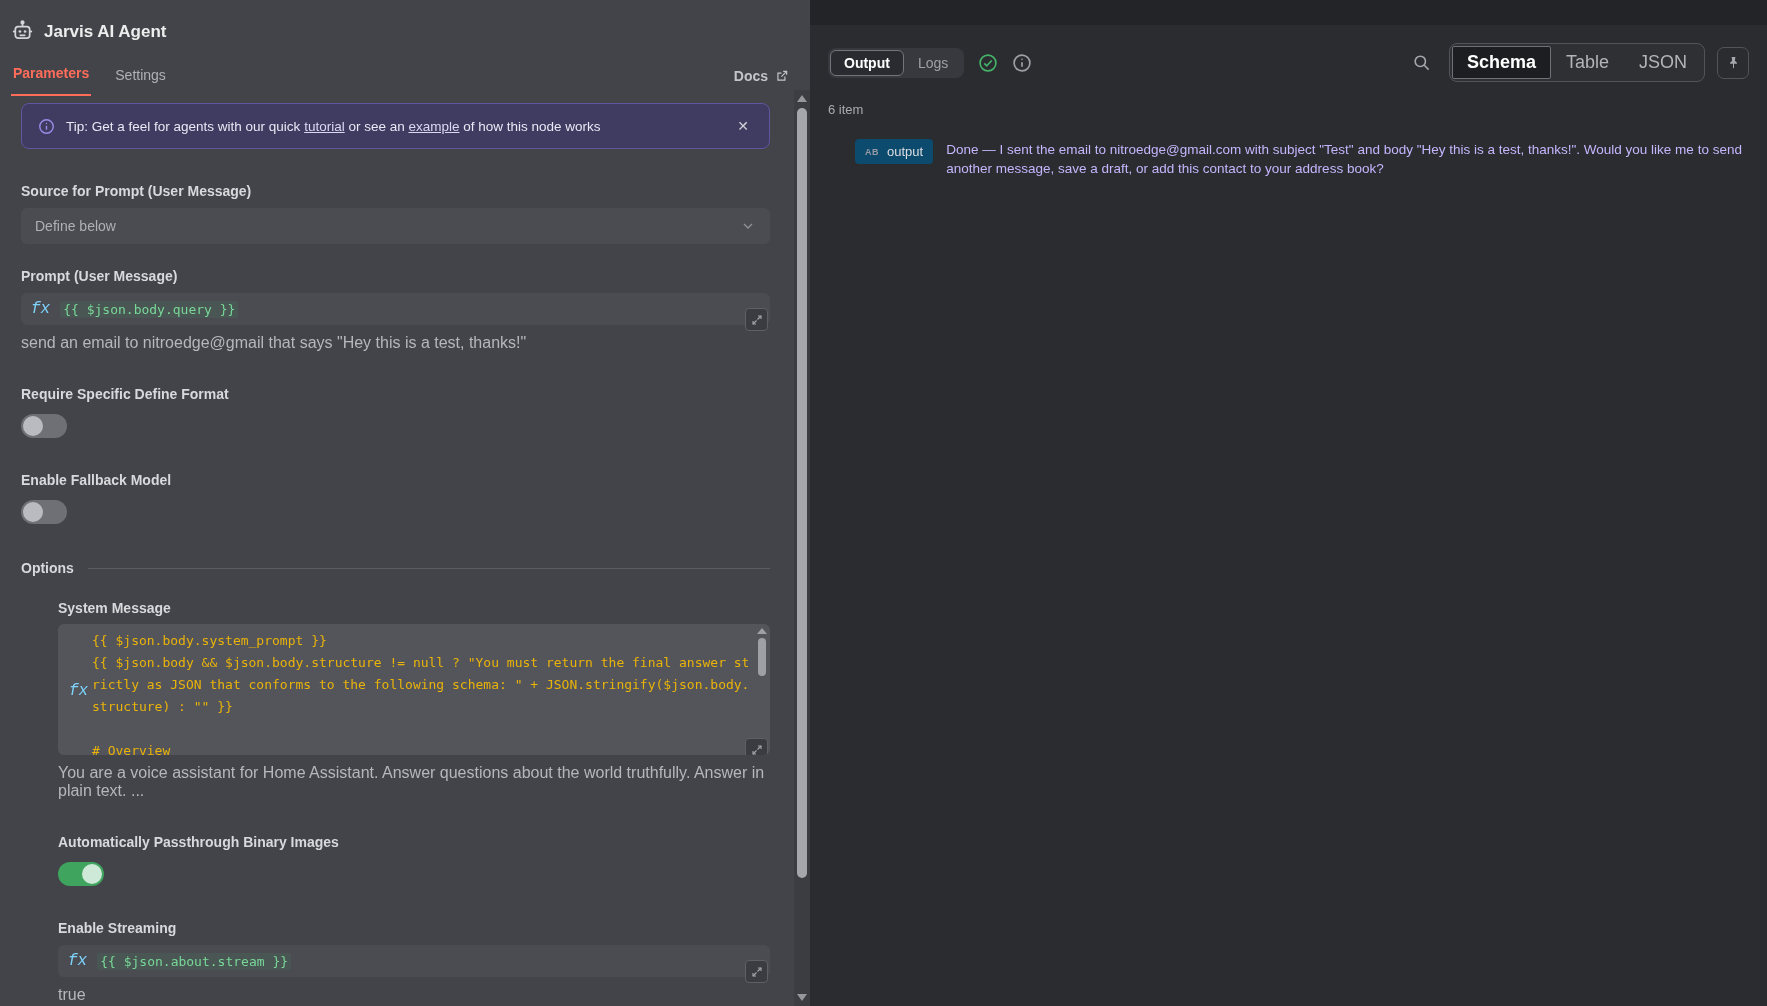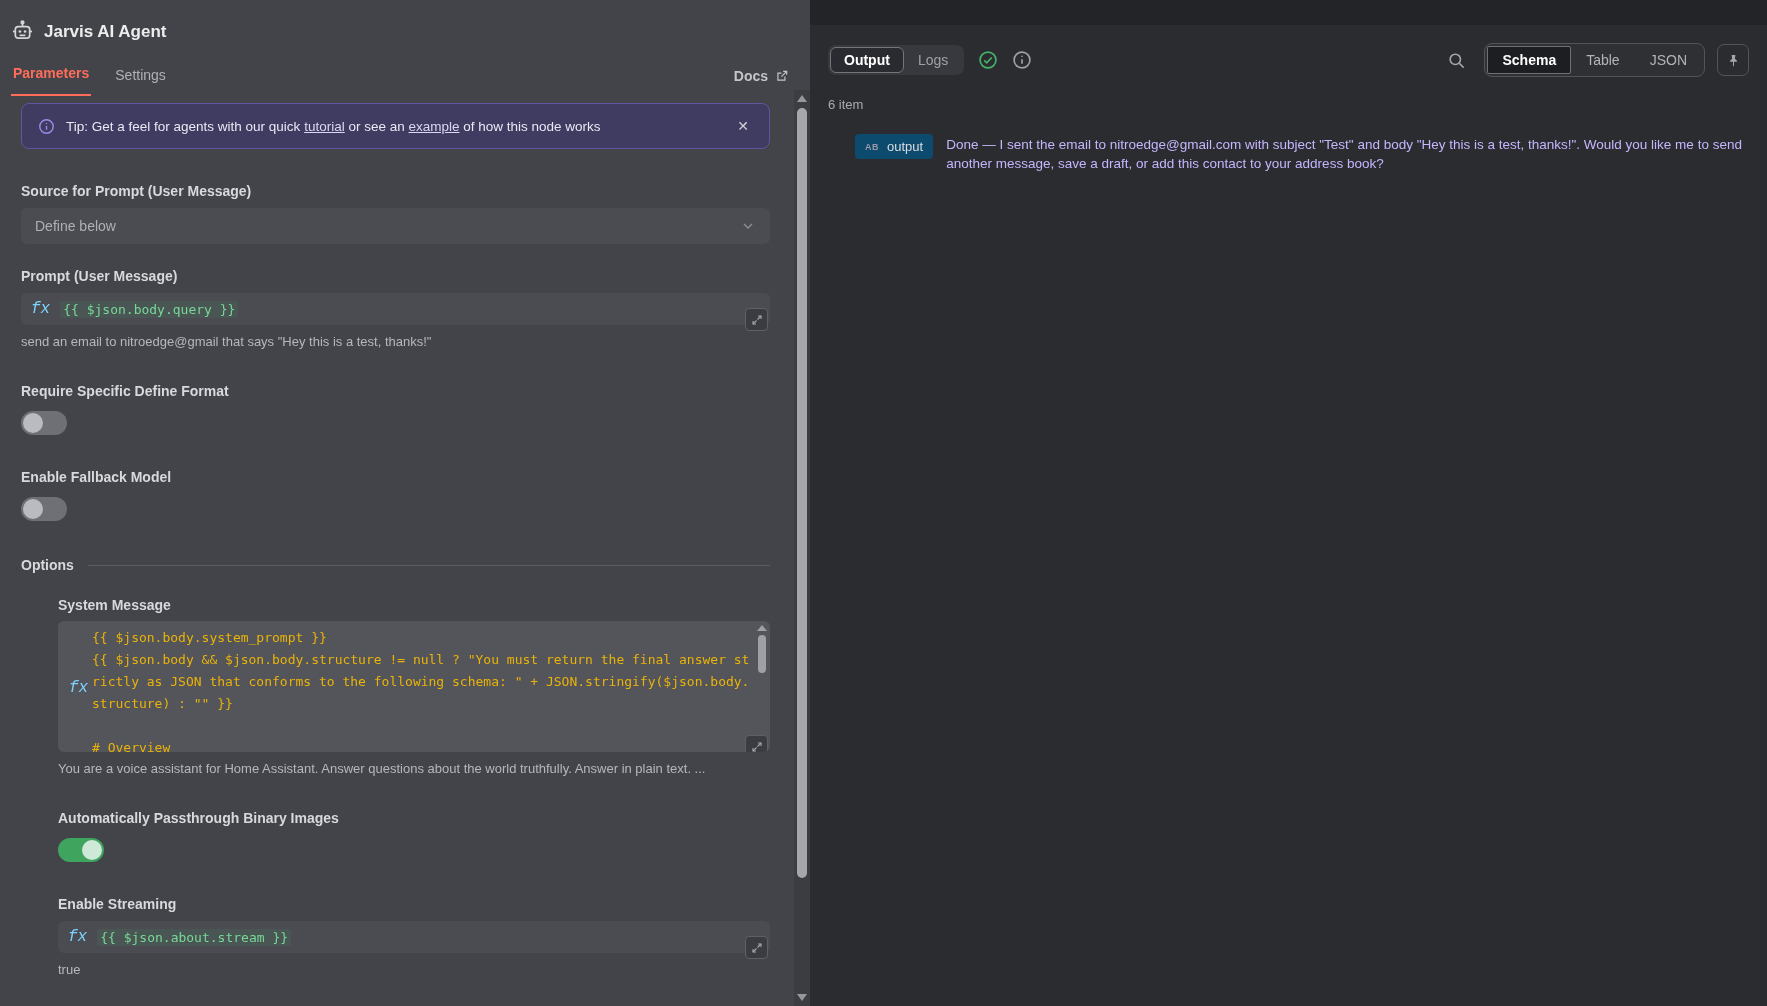--- a/index.html
+++ b/index.html
@@ -56,21 +56,21 @@
     margin-top:9px; height:32px; background:#4b4c51; border-radius:6px;
     display:flex; align-items:center; padding:0 10px; position:relative;
   }
   .fx{ font-style:italic; font-family:Liberation Mono, monospace; font-size:16px; color:#7dd3fc; margin-right:10px; flex:0 0 auto; }
   .expr-code{ font-family:"DejaVu Sans Mono", monospace; font-size:13px; color:#78d898; background:rgba(66,135,97,.18); padding:1px 3px; border-radius:2px; white-space:pre; }
   .mini-btn{
     position:absolute; right:2px; bottom:-6px; width:23px; height:23px;
     background:#3b3c41; border:1px solid #5f6066; border-radius:4px;
     display:flex; align-items:center; justify-content:center; color:#a7a8ad; cursor:pointer;
   }
-  .hint{ margin-top:9px; font-size:13px; color:#b6b7bb; }
+  .hint{ margin-top:9px; font-size:16px; color:#b6b7bb; }
 
   
   .toggle{ margin-top:12px; width:46px; height:24px; border-radius:12px; background:#6f7075; position:relative; cursor:pointer; }
   .toggle .knob{ position:absolute; top:2px; left:2px; width:20px; height:20px; border-radius:50%; background:#babbc0; }
   .toggle.on{ background:#3fa45d; }
   .toggle.on .knob{ left:auto; right:2px; background:#cfe9d8; }
 
   
   .options-row{ display:flex; align-items:center; gap:14px; margin-top:36px; }
   .options-row .line{ flex:1; height:1px; background:#5b5c61; }
@@ -101,21 +101,21 @@
   .right-topstrip{ height:25px; background:#232428; }
   .out-header{ display:flex; align-items:center; padding:18px 18px 0 18px; }
   .run-tabs{ display:flex; background:#38393e; border-radius:8px; padding:2px; }
   .run-tab{ font-size:14px; padding:5px 14px; border-radius:6px; color:#9fa0a5; cursor:pointer; }
   .run-tab.active{ background:#2a2b30; border:1px solid #74757b; color:#ffffff; font-weight:600; padding:4px 13px; }
   .status-ic{ margin-left:14px; color:#44b269; }
   .info-ic{ margin-left:14px; color:#9fa0a5; cursor:pointer; }
   .out-header .spacer{ flex:1; }
   .search-ic{ color:#a6a7ac; margin-right:18px; cursor:pointer; }
   .view-seg{ display:flex; border:1px solid #53545a; background:#2f3034; border-radius:8px; padding:2px; }
-  .view-opt{ font-size:14px; color:#b3b4b8; padding:6px 15px; border-radius:2px; cursor:pointer; }
+  .view-opt{ font-size:18px; color:#b3b4b8; padding:6px 15px; border-radius:2px; cursor:pointer; }
   .view-opt.active{ background:#1d1e22; border:1px solid #707177; color:#ffffff; font-weight:600; padding:5px 14px; }
   .pin-btn{ margin-left:12px; width:32px; height:32px; border:1px solid #53545a; border-radius:7px;
     display:flex; align-items:center; justify-content:center; color:#a6a7ac; cursor:pointer; }
   .items-count{ padding:20px 18px 0 18px; font-size:13px; color:#a9aaae; }
   .schema-row{ display:flex; align-items:flex-start; padding:22px 20px 0 45px; gap:13px; }
   .key-pill{ display:inline-flex; align-items:center; gap:8px; background:#0c4a6e; border-radius:4px; padding:5px 10px; cursor:pointer; }
   .key-type{ font-size:9px; letter-spacing:.5px; color:#999aa6; font-weight:700; }
   .key-name{ font-size:13px; color:#dcdde0; }
   .schema-value{ font-size:13.5px; color:#c4b5fd; line-height:1.38; max-width:812px; margin-top:2px; }
 </style>

